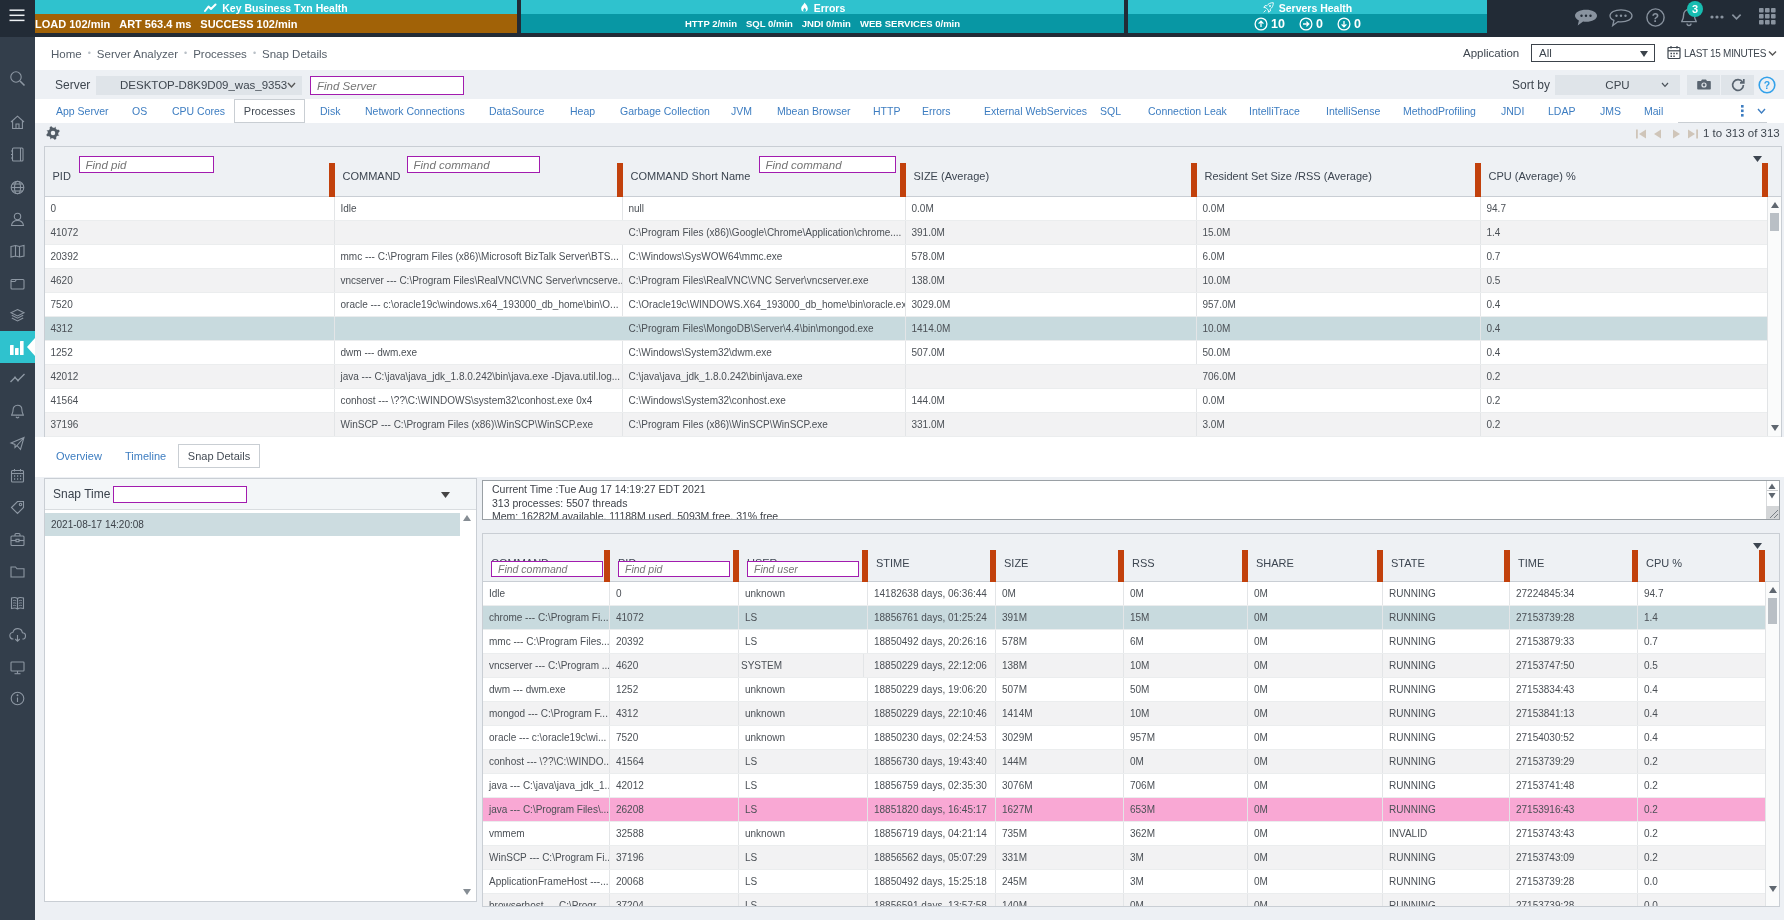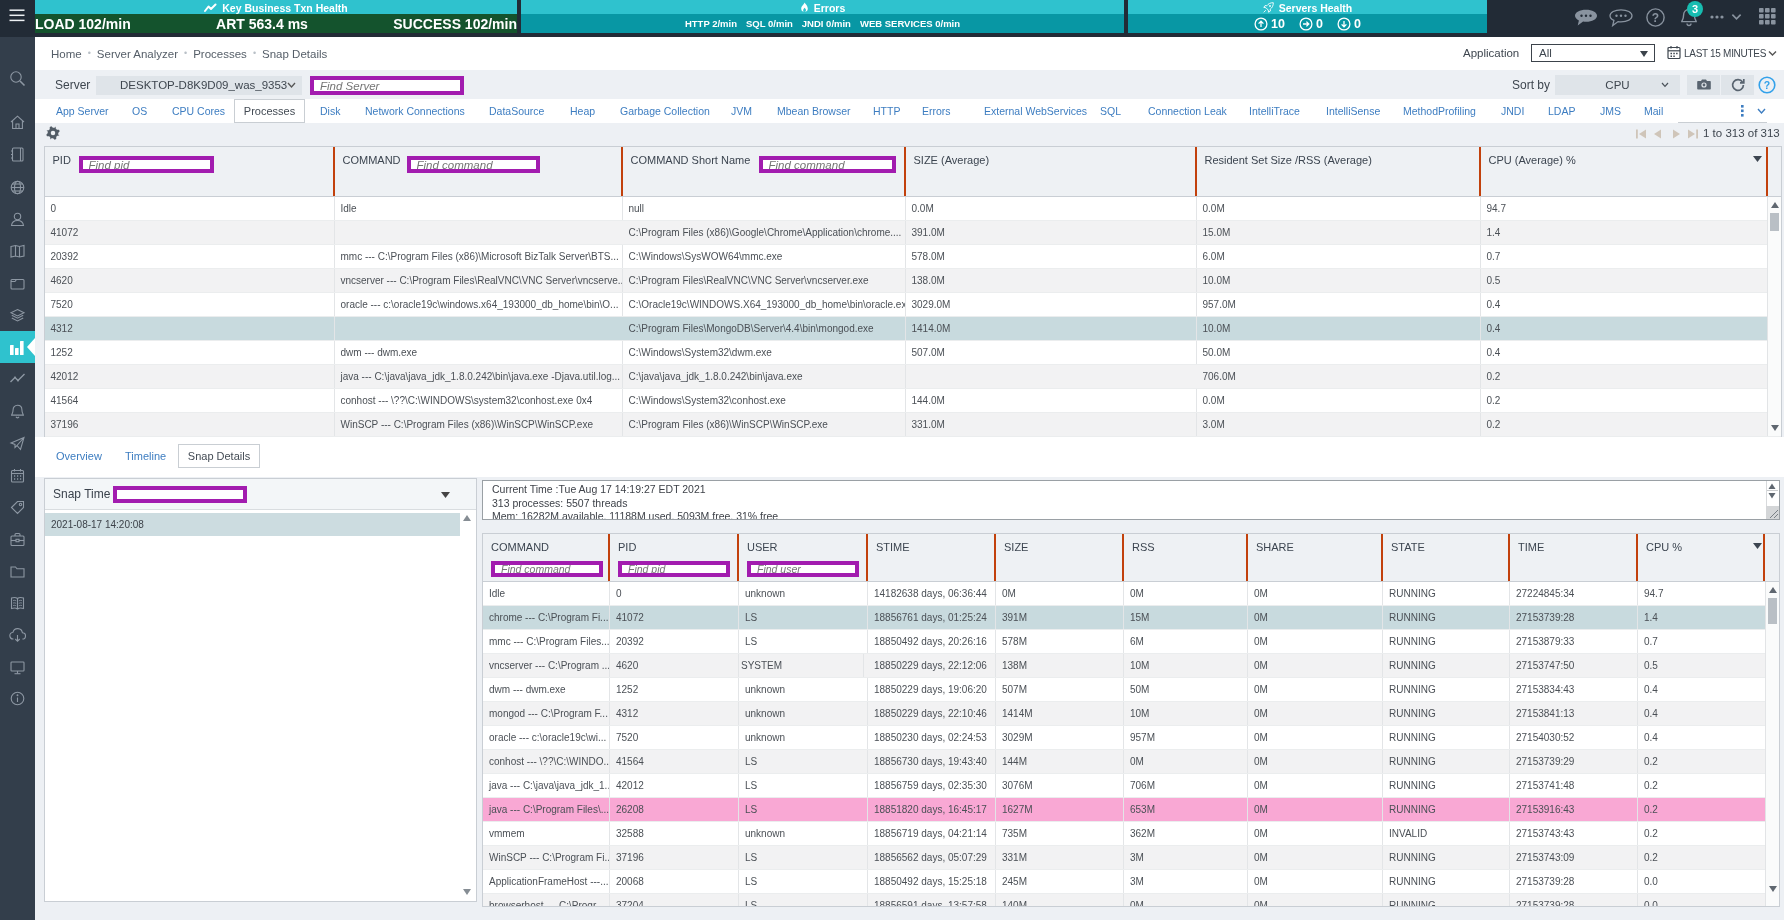--- a/index.html
+++ b/index.html
@@ -3,22 +3,22 @@
 <style>
 *{margin:0;padding:0;box-sizing:border-box}
 html,body{width:1784px;height:920px;overflow:hidden}
 body{font-family:"Liberation Sans",sans-serif;background:#edf0f4}
 #root{position:relative;width:1784px;height:920px;overflow:hidden}
 .abs{position:absolute}
 .nw{white-space:nowrap;overflow:hidden}
 svg{display:block}
 .tabtx{position:absolute;top:0;line-height:24px;font-size:10.5px;color:#3d7dc1}
 input{font-family:"Liberation Sans",sans-serif}
-.inp{background:#fff;border:4px solid #a21caf;color:#8b9097;font-style:italic;font-size:11.5px;padding:0 6px;display:block}
-.hcell{position:absolute;top:0;height:100%;border-right:2px solid #c2410c}
+.inp{background:#fff;border:1px solid #a21caf;color:#8b9097;font-style:italic;font-size:11.5px;padding:0 6px;display:block}
+.hcell{position:absolute;top:16px;height:100%;border-right:6px solid #c2410c}
 .hlab{position:absolute;left:8px;top:7px;font-size:11px;color:#3c4550;white-space:nowrap}
 .row{position:absolute;left:0;width:100%;height:24px;border-bottom:1px solid #ebedee}
 .cell{position:absolute;top:0;line-height:23px;font-size:10px;color:#4b5056;padding-left:6px;white-space:nowrap;overflow:hidden;height:100%}
 .cellb{position:absolute;top:0;line-height:23px;font-size:10px;color:#4b5056;padding-left:6px;white-space:nowrap;overflow:hidden;height:100%}
 .vline{border-right:1px solid #e3e5e7}
 </style></head><body>
 <div id="root">
 
 <div class="abs" style="left:0;top:0;width:1784px;height:37px;background:#222b36"></div>
 <svg class="abs" style="left:9px;top:9px" width="16" height="13" viewBox="0 0 16 13">
@@ -28,21 +28,21 @@
         <line x1="0.5" y1="11.4" x2="15.5" y2="11.4"></line>
       </g>
     </svg>
 <div class="abs" style="left:35px;top:0;width:482px;height:33px">
       <div style="height:14px;background:#2fc2ce;color:#fff;font-size:10.5px;font-weight:bold;display:flex;align-items:center;justify-content:center;padding-top:1px">
         <svg width="13" height="10" viewBox="0 0 13 10">
           <path d="M1 8 L4.5 3.5 L7 6 L11.5 1.5" fill="none" stroke="#fff" stroke-width="2" stroke-linecap="round" stroke-linejoin="round"></path>
         </svg>
         <span style="margin-left:5px">Key Business Txn Health</span>
       </div>
-      <div style="height:19px;background:#14532d;color:#fff;font-size:14px;font-weight:bold;display:flex;align-items:center;justify-content:space-between">
+      <div style="height:19px;background:#a16207;color:#fff;font-size:11px;font-weight:bold;display:flex;align-items:center;justify-content:flex-start">
         <span>LOAD 102/min</span>
         <span style="margin-left:9px">ART 563.4 ms</span>
         <span style="margin-left:9px">SUCCESS 102/min</span>
       </div>
     </div>
 <div class="abs" style="left:521px;top:0;width:603px;height:33px">
       <div style="height:14px;background:#2fc2ce;color:#fff;font-size:10.5px;font-weight:bold;display:flex;align-items:center;justify-content:center;padding-top:1px">
         <svg width="9" height="11" viewBox="0 0 9 11">
           <path d="M4.5 0.5 C5.5 2 7.8 3.8 7.8 6.5 A3.3 3.3 0 0 1 1.2 6.5 C1.2 5 2 4.2 2.6 3.4 C3.4 2.4 4.3 1.6 4.5 0.5 Z M3.2 8.9 A1.5 1.5 0 0 0 6 8 C6 7 5 6.5 4.6 5.8 C4 6.6 3 7.3 3.2 8.9 Z" fill="#fff"></path>
         </svg>

